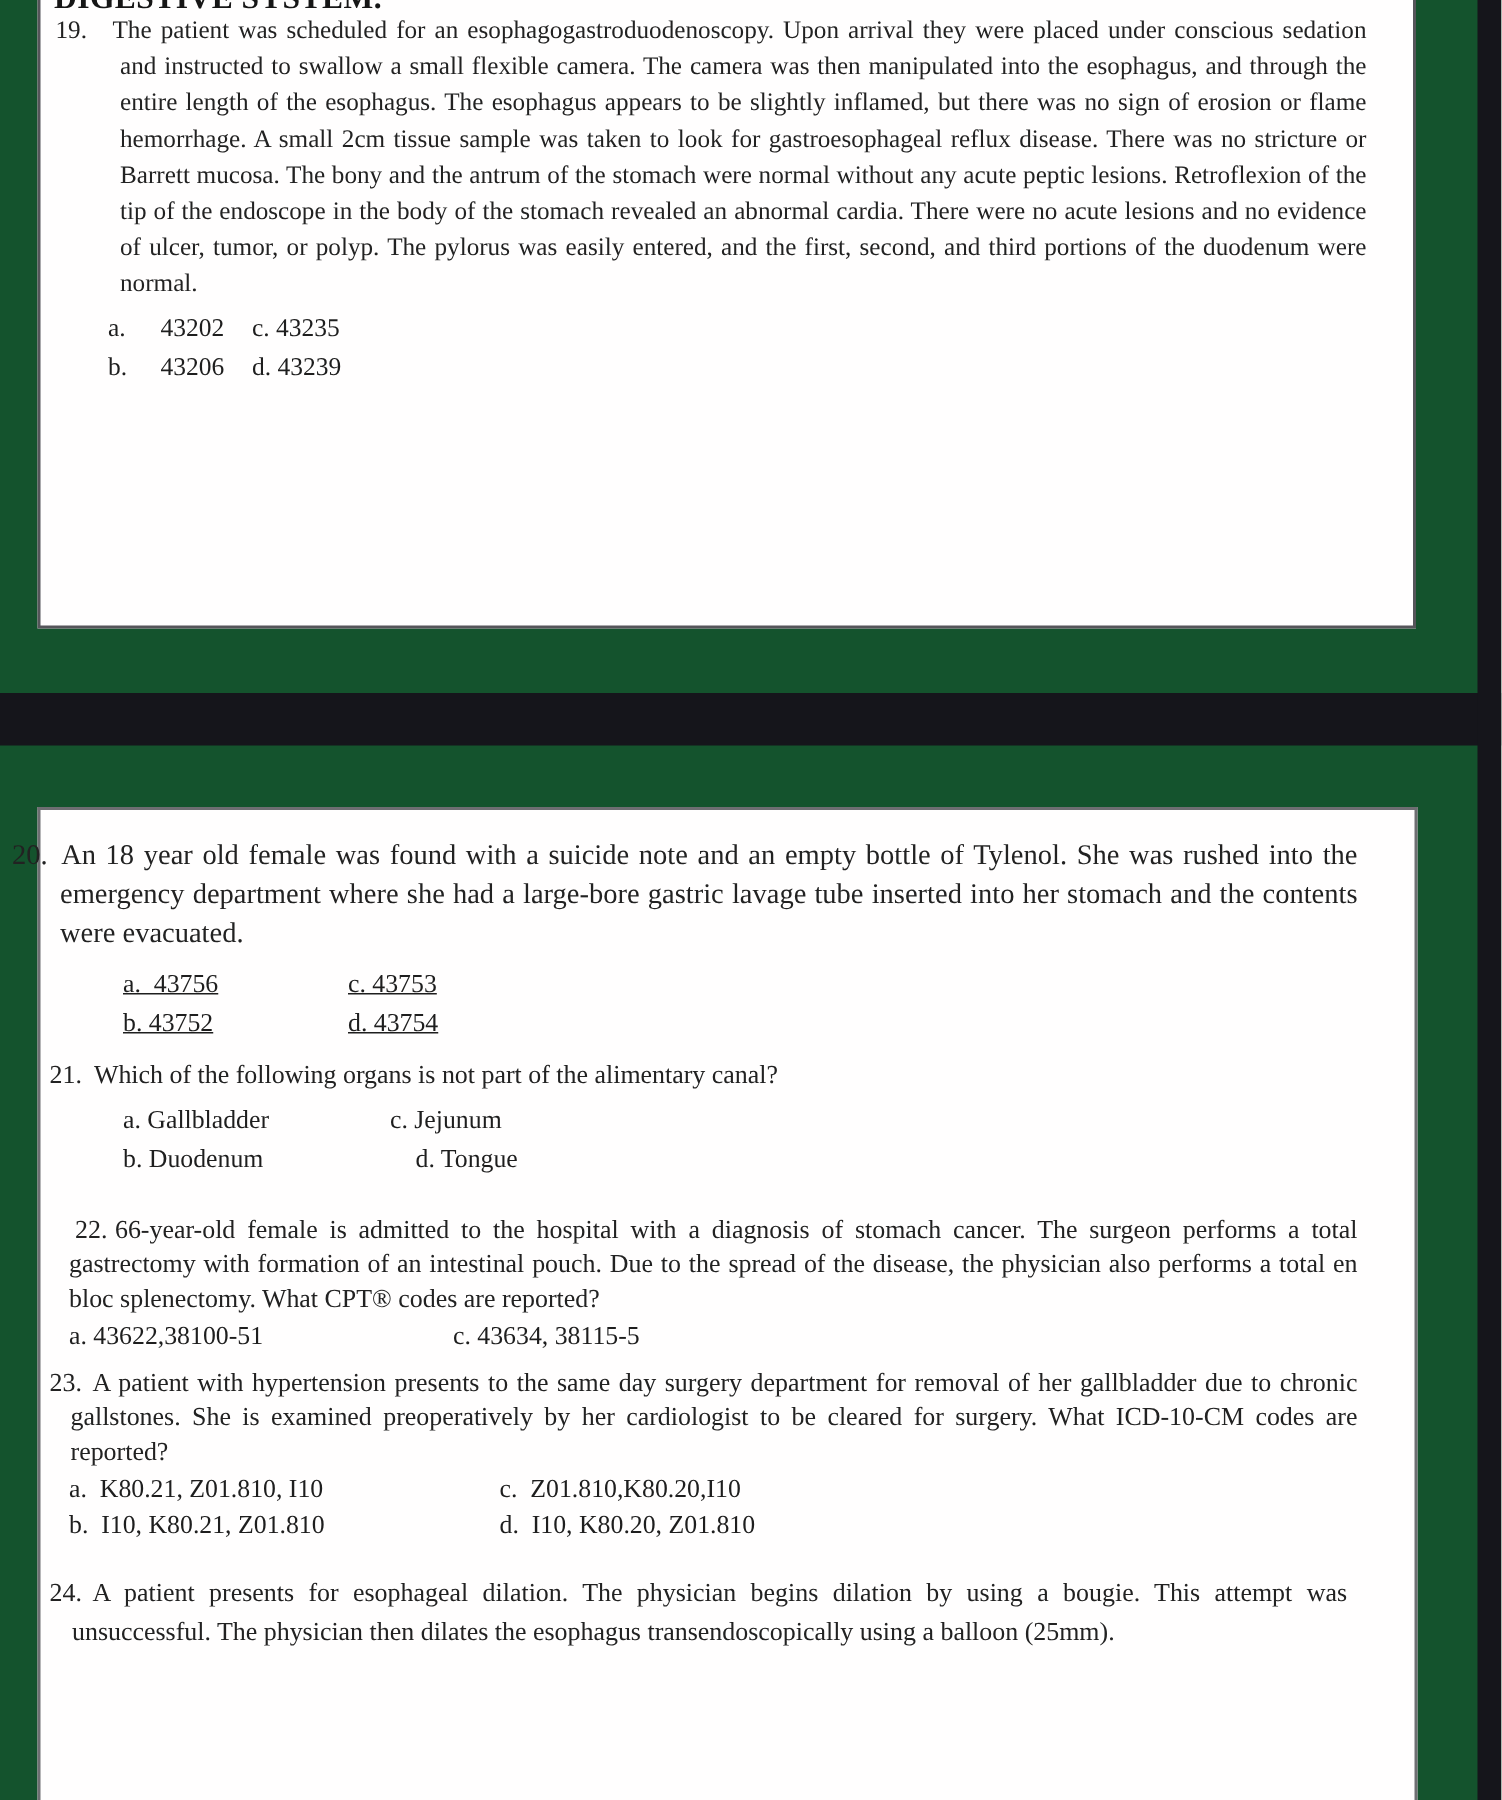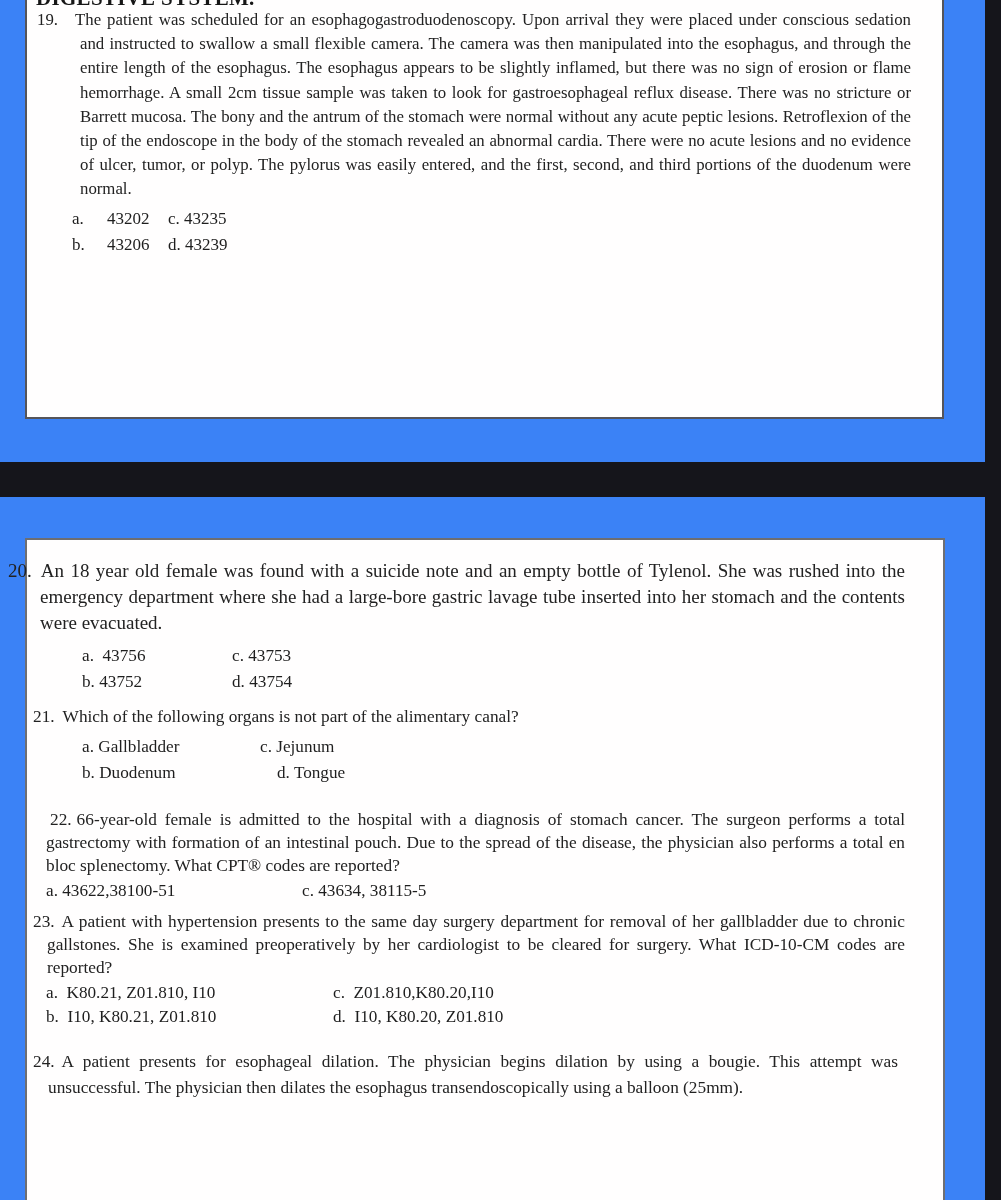--- a/index.html
+++ b/index.html
@@ -1,18 +1,18 @@
 <!DOCTYPE html>
 <html><head>
 <meta charset="utf-8">
 <style>
   html,body { margin:0; padding:0; background:#ffffff; }
   .canvas {
     position:relative; width:1001px; height:1200px; overflow:hidden;
-    background:#3b82f6;
+    background:#14532d;
     font-family:"Liberation Serif","DejaVu Serif",serif;
     color:#1e1e1e;
   }
   
   .edge-strip { position:absolute; top:0; right:0; width:16px; height:1200px; background:#15151b; z-index:5; }
   
   .band { position:absolute; left:0; top:462px; width:1001px; height:35px; background:#15151b; z-index:4; }
 
   .page { position:absolute; background:#fffefe; box-sizing:border-box; }
   .page1 { left:25px; top:-16px; width:919px; height:435px; border:2px solid #55555a; }
@@ -30,21 +30,21 @@
   .q19opts .letter { display:inline-block; width:35px; white-space:pre; }
   .q19opts .val    { display:inline-block; width:61px; white-space:pre; }
 
   
   .opts { font-size:17.2px; }
   .optrow { display:flex; }
   .opt { white-space:pre; display:inline-block; }
 
   .q20p { margin:18px 38px 0 1px; padding-left:12px; text-indent:-32px; font-size:19px; line-height:26px; }
   .q20p .qnum { margin-right:9px; }
-  .q20opts { margin:7px 0 0 55px; line-height:26px; }
+  .q20opts { margin:7px 0 0 55px; line-height:26px;text-decoration:underline; }
 
   .q21p { margin:9px 30px 0 6px; padding-left:30px; text-indent:-30px; font-size:17.3px; line-height:26px; }
   .q21p .qnum { margin-right:8px; }
   .q21opts { margin:4px 0 0 55px; line-height:26px; }
 
   .q22p { margin:22px 38px 0 19px; text-indent:-11px; font-size:17.3px; line-height:23px; }
   .q22p .qnum { margin-right:5px;margin-left:15px; }
   .q22opts { margin:2px 0 0 19px; line-height:24px; }
 
   .q23p { margin:7px 38px 0 20px; text-indent:-14px; font-size:17.3px; line-height:23px; }

